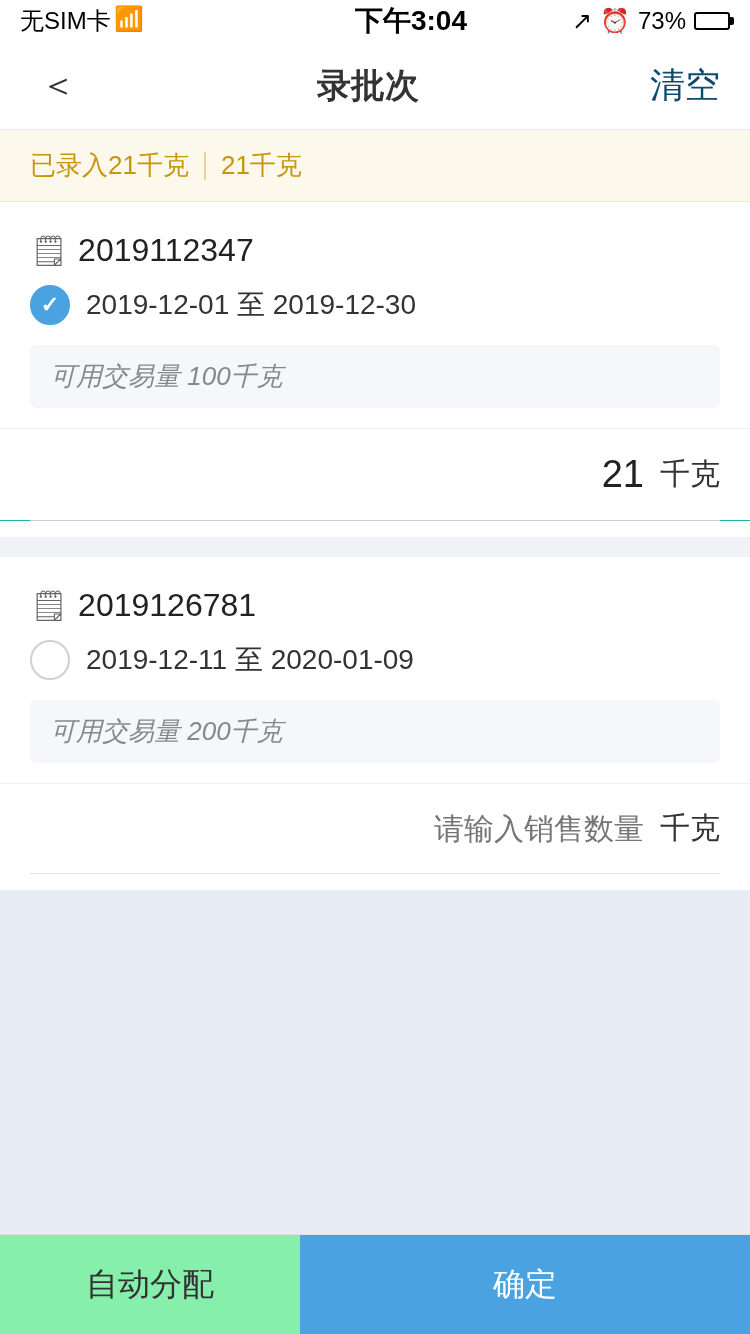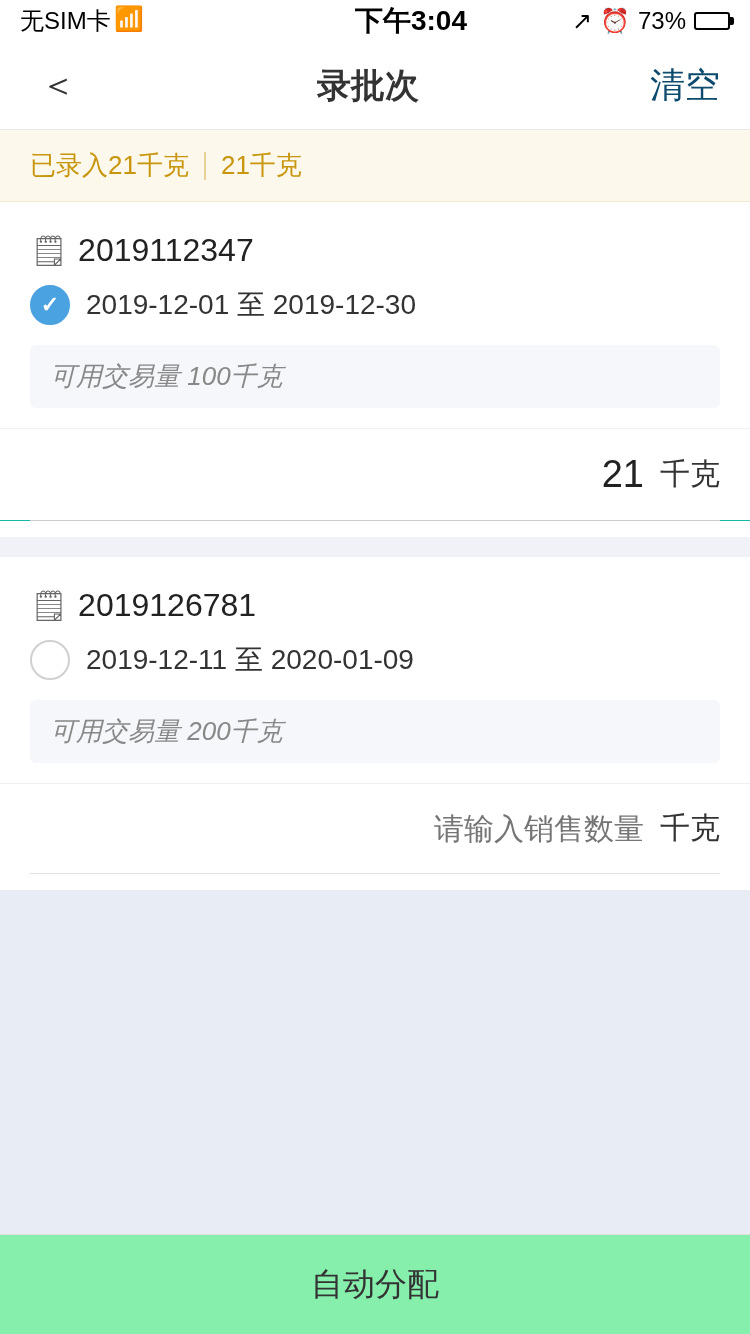--- a/index.html
+++ b/index.html
@@ -368,13 +368,14 @@
   <div class="input-underline"></div>
   <div style="height:16px;background:#fff;"></div>
 </div>
 
 <div class="spacer-area" style="min-height:380px;"></div>
 
 <div style="height:100px;"></div>
 
 <div class="bottom-bar">
   <button class="btn-auto">自动分配</button>
+  <button class="btn-confirm">确定</button>
 </div>
 
 </body></html>

